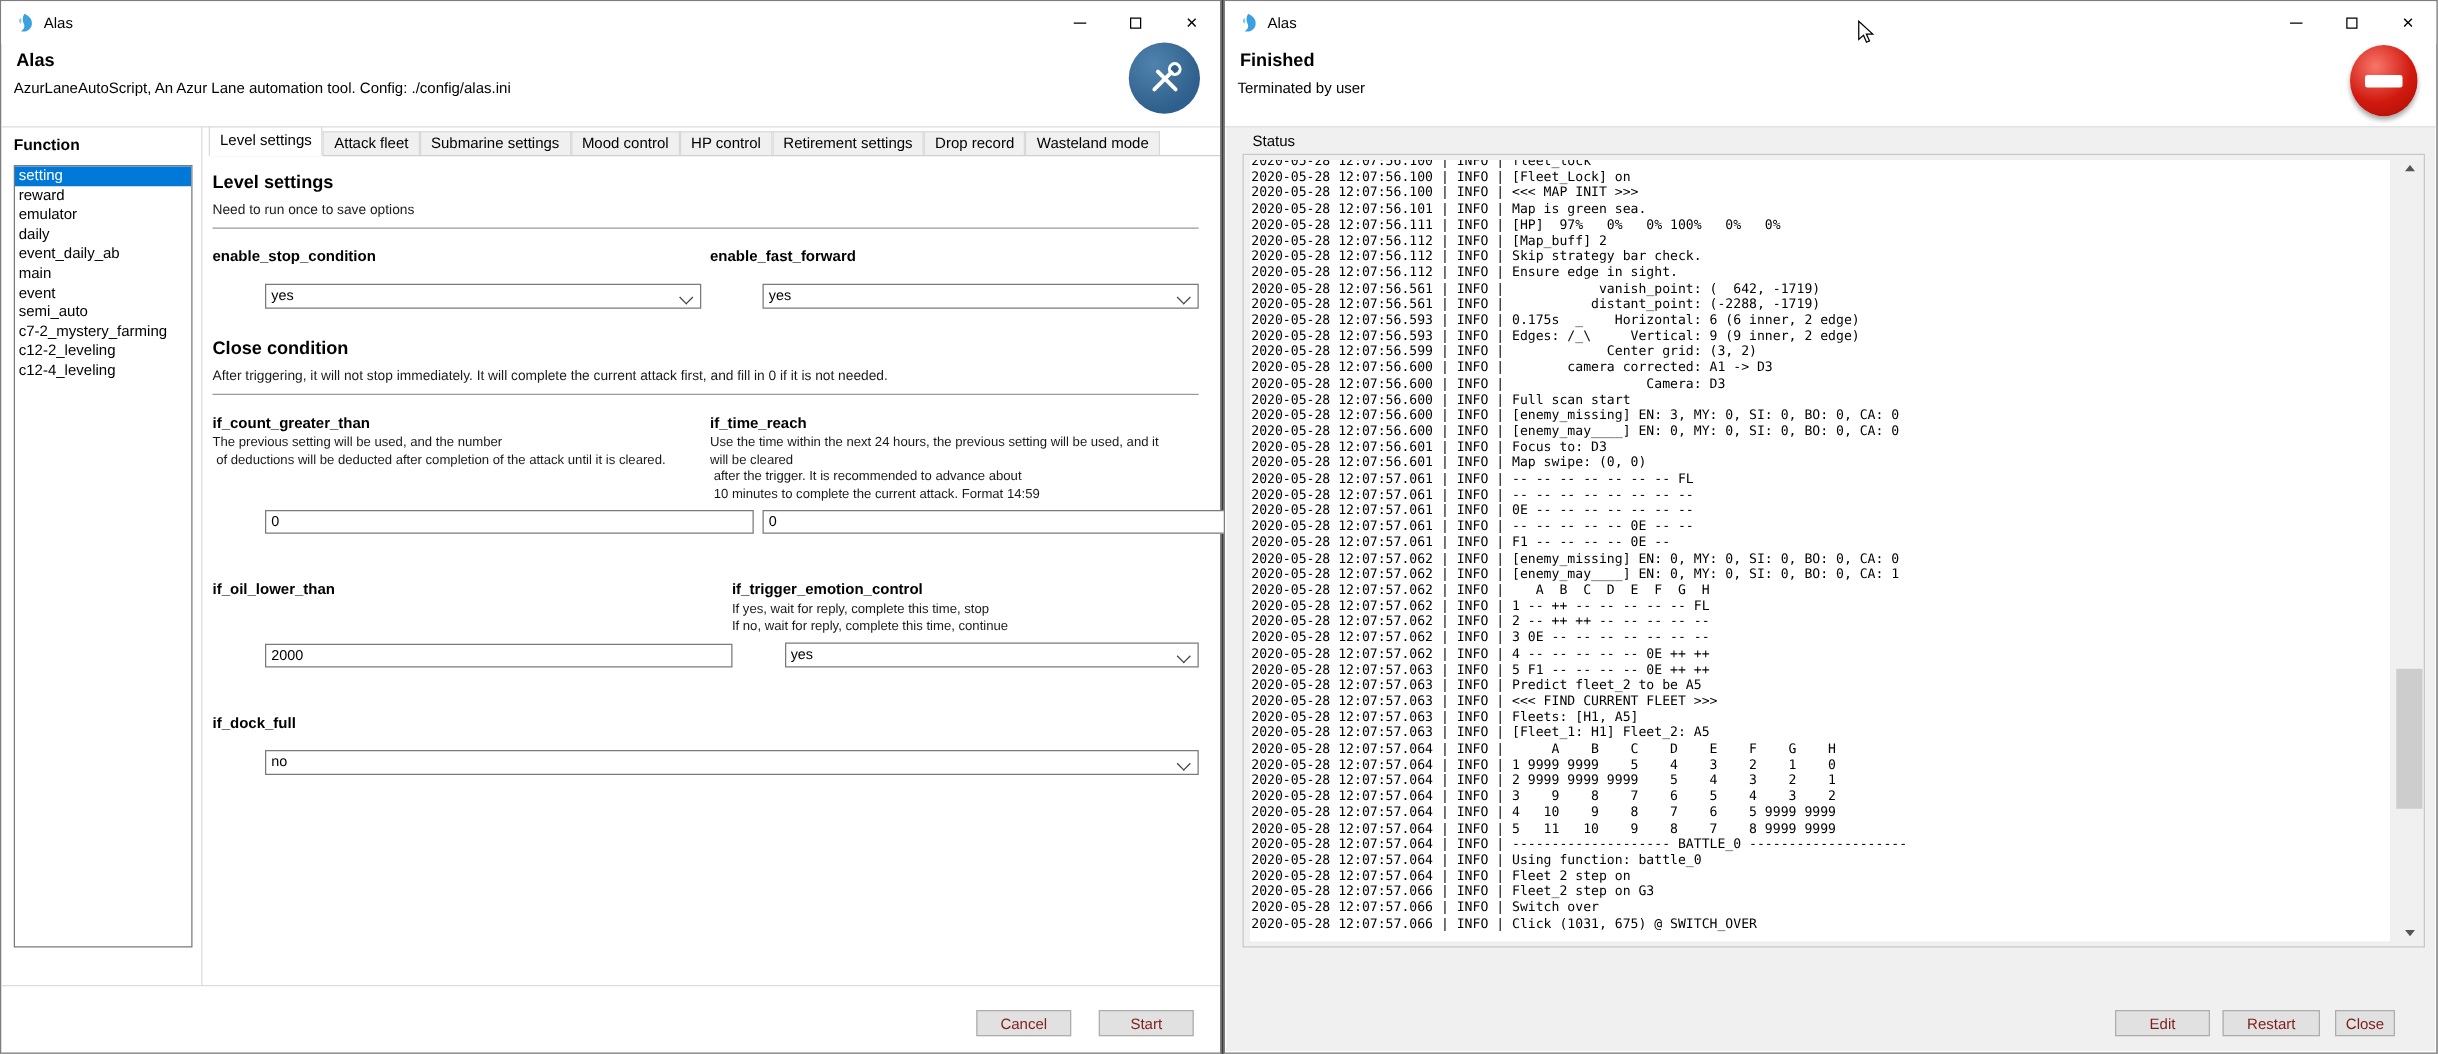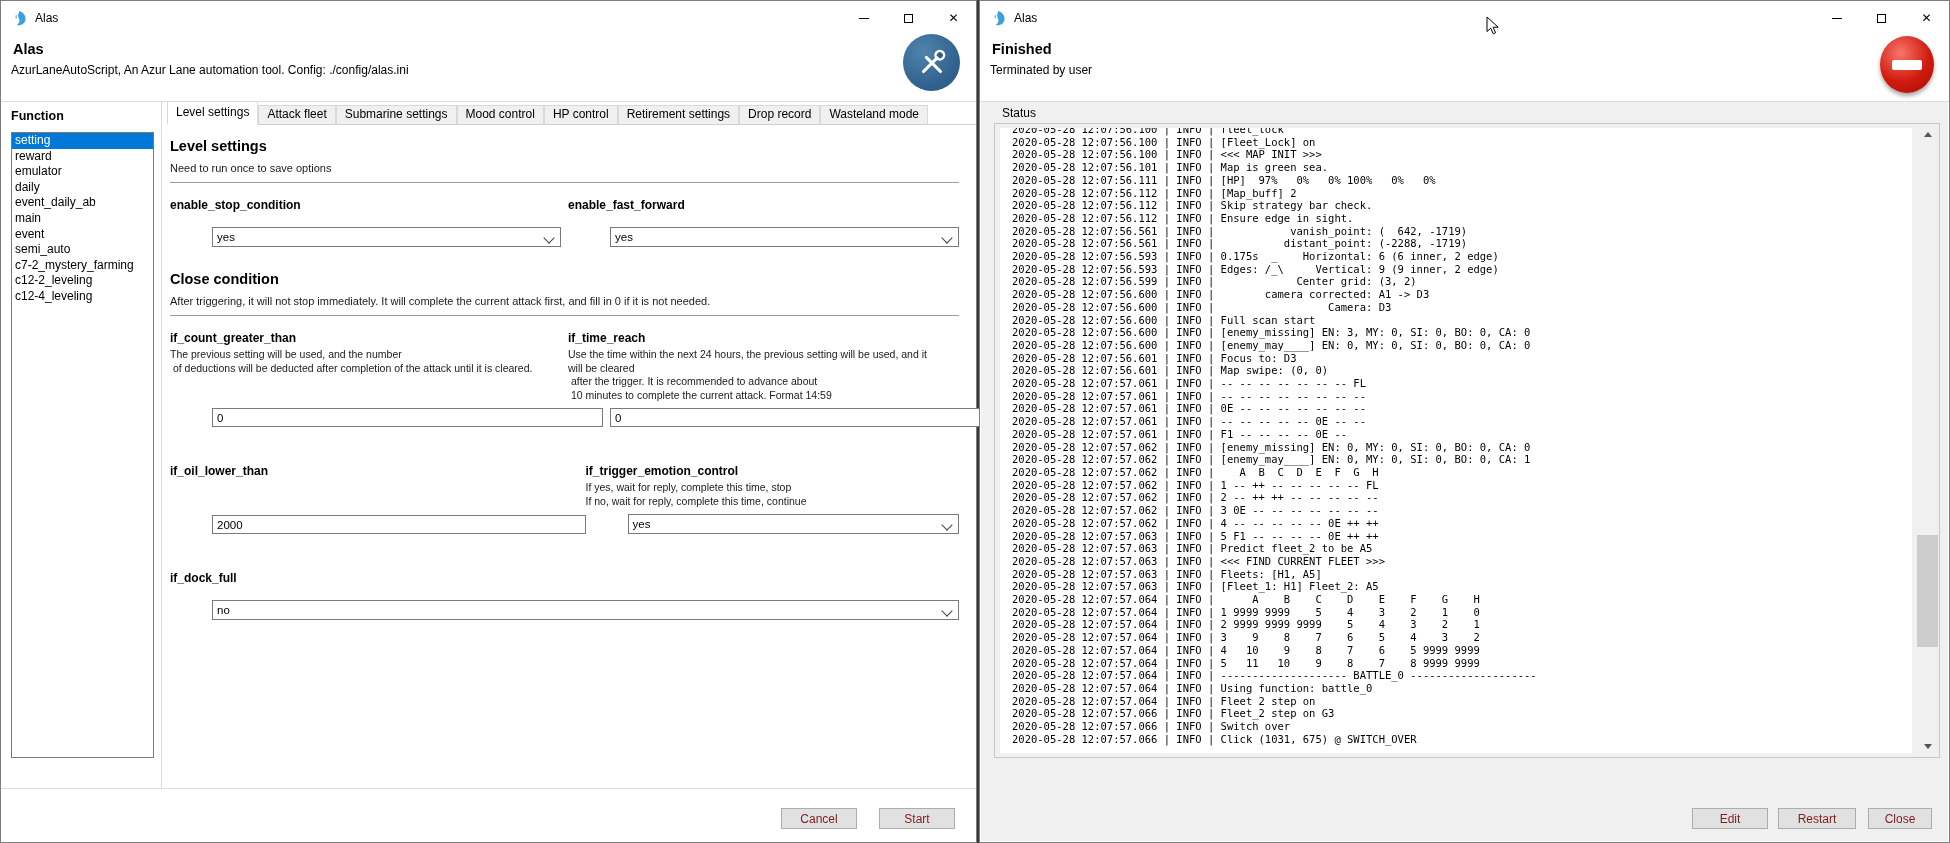--- a/index.html
+++ b/index.html
@@ -65,29 +65,29 @@
   .row-gap{margin-top:22px;gap:42px;}
 
   
   .footer-divider{position:absolute;left:0;right:0;top:787px;height:1px;background:#dcdcdc;}
   .push-btn{position:absolute;top:807px;height:21px;background:#e1e1e1;border:1px solid #adadad;
     font-family:"Liberation Sans",sans-serif;font-size:12px;color:#7f1d1d;padding:0;cursor:default;}
   #btn-cancel{left:780px;width:76px;}
   #btn-start{left:878px;width:76px;}
   #btn-edit{left:712px;width:76px;}
   #btn-restart{left:798px;width:78px;}
-  #btn-close2{left:888px;width:64px;}
+  #btn-close2{left:888px;width:48px;}
 
   
   .rw-body{position:absolute;left:1px;right:1px;top:101px;bottom:1px;background:#f0f0f0;}
   .status-label{position:absolute;left:22px;top:105px;font-size:12px;color:#000;}
   .groupbox{position:absolute;left:14px;top:122px;width:946px;height:635px;border:1px solid #c8c8c8;
     background:#f0f0f0;box-sizing:border-box;}
   .log-view{position:absolute;left:5px;top:4px;right:27px;bottom:4px;background:#fff;overflow:hidden;
-    padding:2px 0 0 12px;}
+    padding:2px 0 0 1px;}
   .log-line{font-family:"DejaVu Sans Mono","Liberation Mono",monospace;font-size:10.5px;line-height:12.7px;
     white-space:pre;color:#000;}
   .log-line:first-child{margin-top:-7px;}
   .scrollbar{position:absolute;right:1px;top:1px;bottom:1px;width:21px;background:#f0f0f0;}
   .sb-btn{position:absolute;left:0;width:21px;height:19px;display:flex;align-items:center;justify-content:center;}
   .sb-up{top:0;}.sb-down{bottom:0;}
   .tri-up{width:0;height:0;border-left:4px solid transparent;border-right:4px solid transparent;border-bottom:5px solid #555;}
   .tri-down{width:0;height:0;border-left:4px solid transparent;border-right:4px solid transparent;border-top:5px solid #555;}
   .sb-thumb{position:absolute;left:0;top:410px;width:21px;height:112px;background:#cdcdcd;}
 

